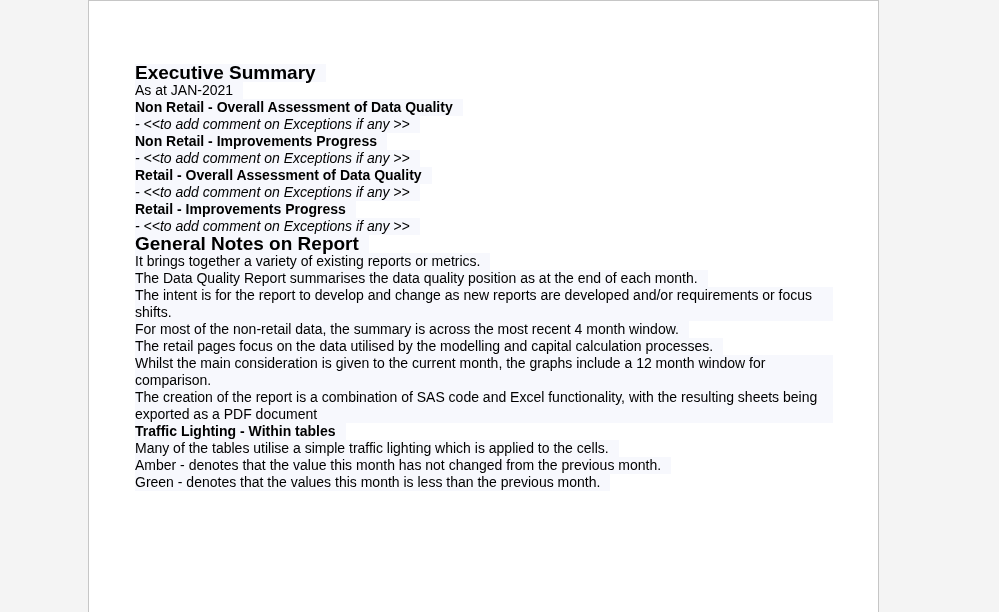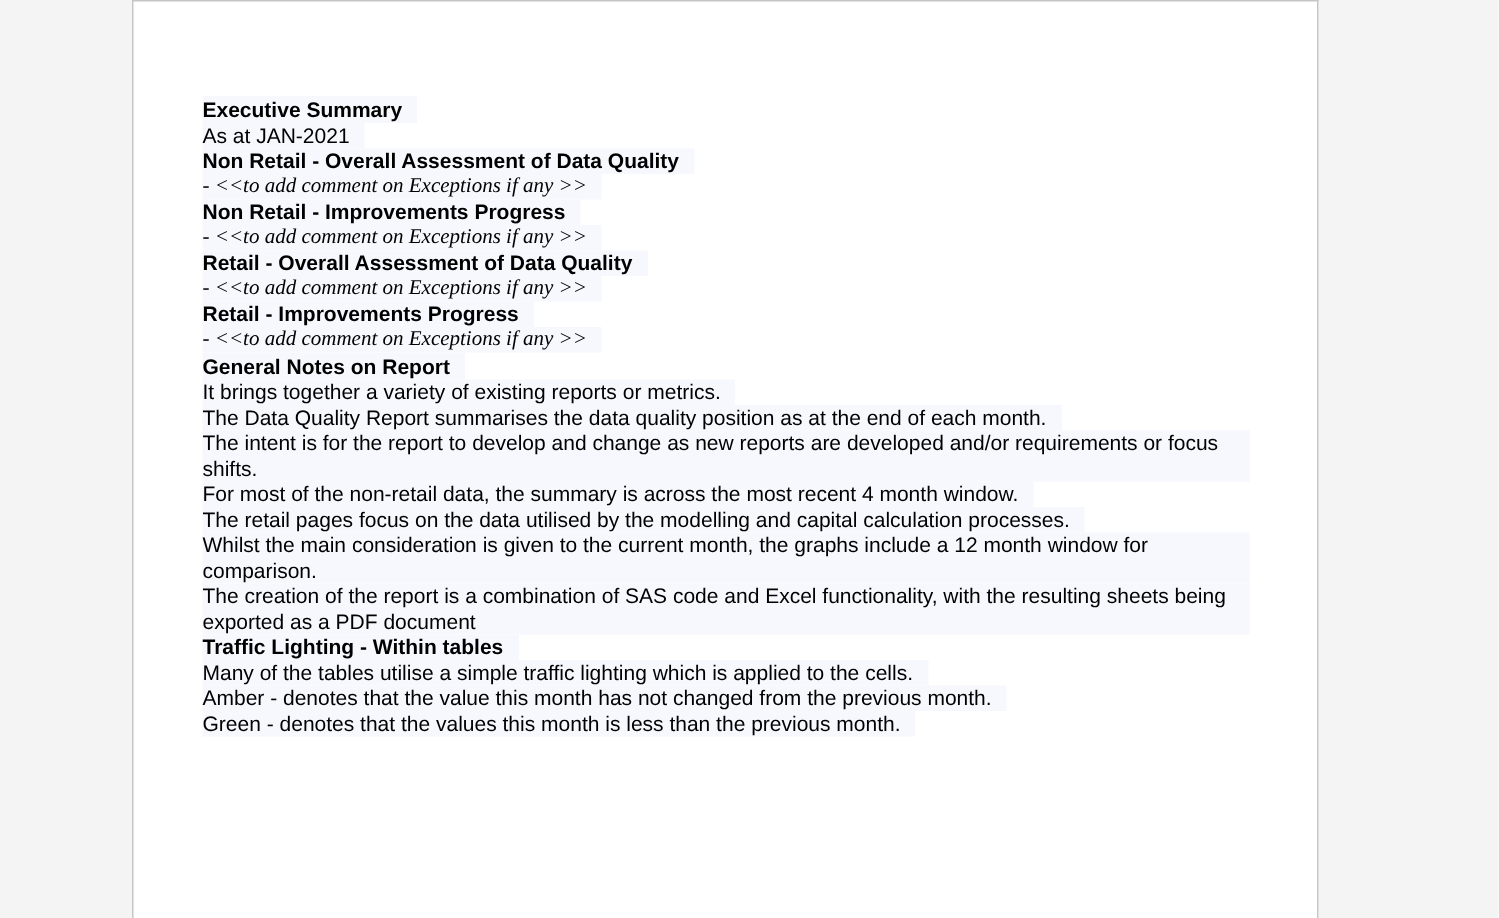--- a/index.html
+++ b/index.html
@@ -25,23 +25,23 @@
   }
   .line {
     display:block;
     width:max-content;
     max-width:698px;
     background:#f7f8fd;
     padding-right:10px;
     white-space:normal;
   }
   .wide { width:698px; padding-right:0; }
-  .h1 { font-weight:bold; font-size:14px; line-height:18px; }
+  .h1 { font-weight:bold; font-size:19px; line-height:18px; }
   .h2 { font-weight:bold; font-size:14px; line-height:17px; }
-  .it { font-style:italic;font-family:Liberation Serif, serif; }
+  .it { font-style:italic; }
 </style>
 </head>
 <body>
 
 <div class="page">
   <div class="content">
     <span class="line h1">Executive Summary</span>
     <span class="line">As at JAN-2021</span>
 
     <span class="line h2">Non Retail - Overall Assessment of Data Quality</span>

